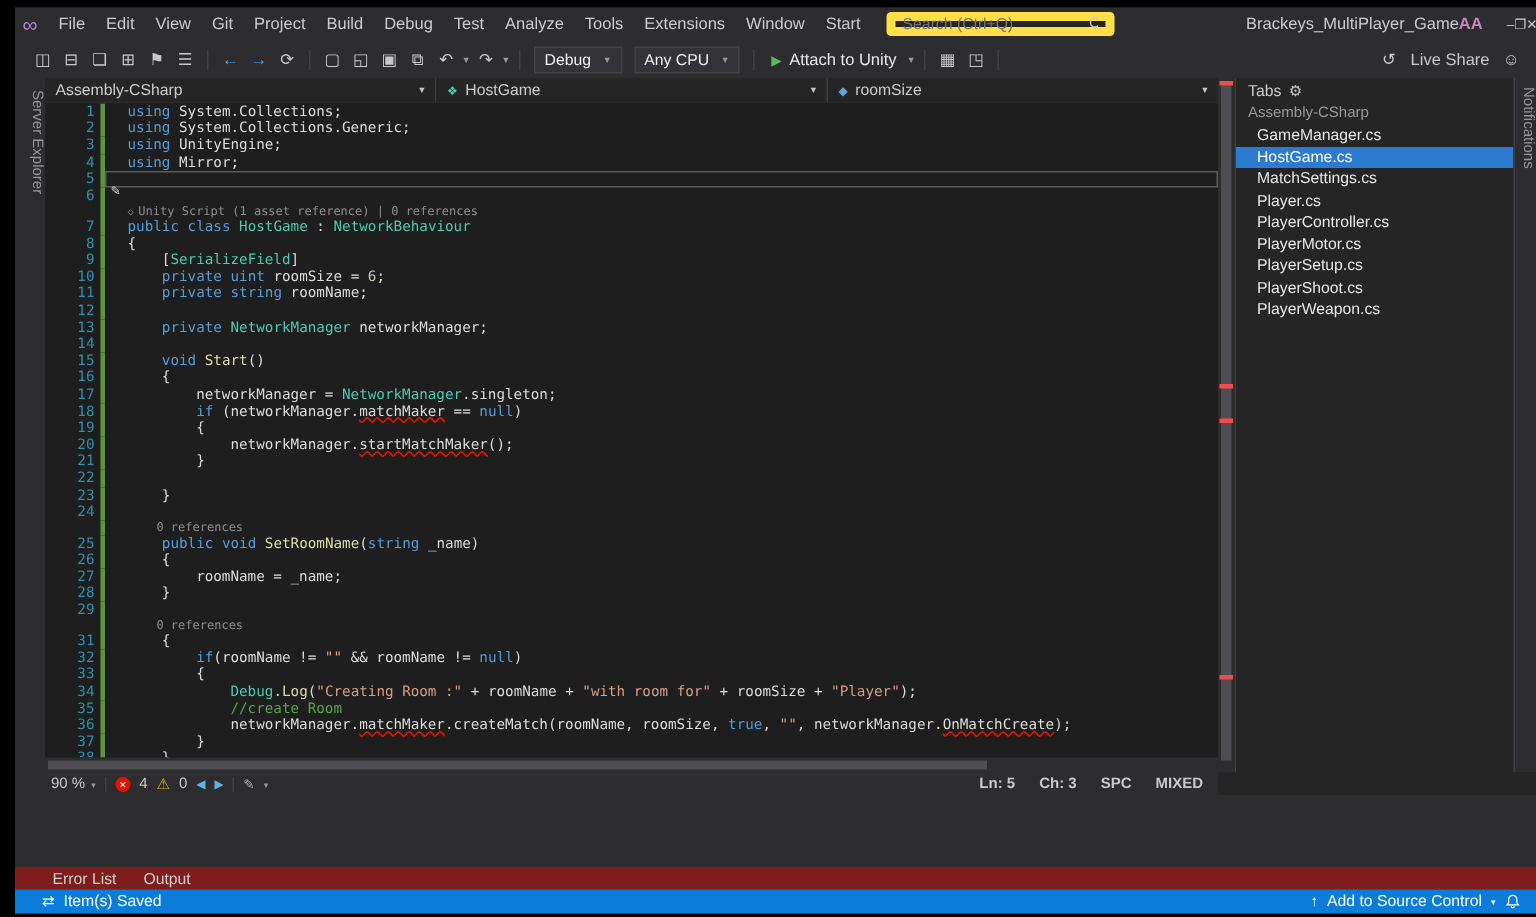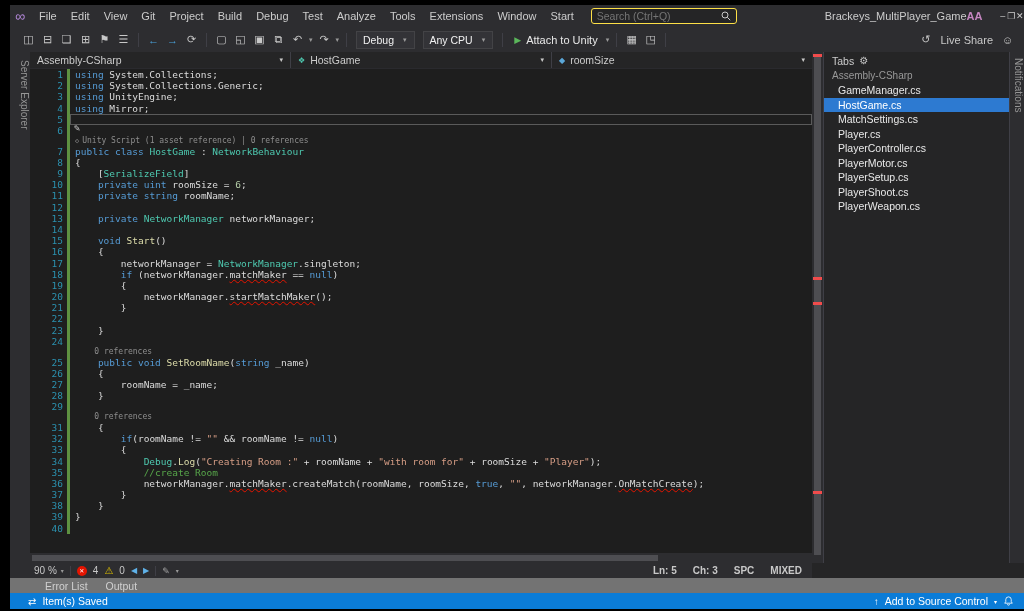--- a/index.html
+++ b/index.html
@@ -8,21 +8,21 @@
   .window { position:absolute; left:10px; top:5px; right:0; bottom:2px;
     display:flex; flex-direction:column; background:#2D2D30; }
 
   
   .titlebar { height:22px; flex:none; display:flex; align-items:center;
     background:#2D2D30; color:#CCC; font-size:11px; }
   .vs-logo { color:#B287D8; font-size:14px; margin:0 7px 0 5px; }
   .menubar { display:flex; height:22px; }
   .menu-item { padding:0 7px; line-height:22px; color:#CCC; }
   .search-box { margin-left:10px; width:152px; height:16px; background:#252526;
-    border:1px solid #fde047; border-radius:3px; display:flex; align-items:center;
+    border:6px solid #fde047; border-radius:3px; display:flex; align-items:center;
     justify-content:space-between; padding:0 5px; }
   .search-input { background:transparent; border:none; outline:none; color:#999;
     font-size:10.5px; width:124px; font-family:"Liberation Sans",sans-serif; }
   .title-text { margin-left:88px; color:#CCC; }
   .flex-sp { flex:1; }
   .account { color:#C586C0; font-weight:bold; margin-right:16px; }
   .win-btn { width:29px; height:22px; display:flex; align-items:center;
     justify-content:center; font-size:9px; color:#CCC; }
 
   
@@ -55,21 +55,21 @@
   .ty-ic { color:#4EC9B0; }
   .mb-ic { color:#5BA7D8; }
 
   .code-wrap { flex:1; position:relative; overflow:hidden; background:#1E1E1E;
     font-family:"DejaVu Sans Mono", monospace; font-size:9.5px; }
   .crow { display:flex; height:11.2px; line-height:11.2px; white-space:pre; }
   .crow.lens { height:9.5px; line-height:9.5px; font-size:8px; }
   .cmargin { width:15px; flex:none; }
   .cnum { width:22px; flex:none; text-align:right; padding-right:4px; color:#2B91AF; }
   .cbar { width:3px; flex:none; background:#5E9141; }
-  .ctext { flex:1; padding-left:5px; color:#DCDCDC; }
+  .ctext { flex:1; padding-left:15px; color:#DCDCDC; }
   .ctext.cur { box-shadow: inset 0 0 0 1px #5A5A5A; }
   .kw { color:#569CD6; } .ty { color:#4EC9B0; } .mt { color:#DCDCAA; }
   .st { color:#D69D85; } .cm { color:#57A64A; } .nm { color:#B5CEA8; } .pl { color:#DCDCDC; }
   .e { text-decoration:underline; text-decoration-style:wavy; text-decoration-color:#E51400;
        text-decoration-thickness:1px; text-underline-offset:1px; }
   .lensicon { color:#8E8E8E; margin-right:3px; font-size:7px; }
   .lenstext { color:#8E8E8E; }
   .pencil { position:absolute; left:44px; top:53px; color:#D4D4D4; font-size:10px; }
 
   .hscroll { height:10px; flex:none; background:#2D2D30; position:relative; }
@@ -95,22 +95,22 @@
   .sm-caret { font-size:6px; color:#999; }
   .zoom { display:flex; align-items:center; gap:4px; }
   .err-dot { width:10px; height:10px; border-radius:50%; background:#E51400; color:#FFF;
     font-size:6px; display:flex; align-items:center; justify-content:center; }
   .warn-tri { color:#D7BA00; font-size:10px; }
   .nav-arrow { color:#5FB2E8; font-size:8px; }
   .edm-ic { color:#A8A8A8; font-size:9px; }
   .edm-spacer { flex:1; }
   .edm-txt { margin-right:10px;font-weight:bold; }
 
-  .panel-tabs { height:15px; flex:none; background:#737373; display:flex; align-items:center;
-    gap:18px; padding-left:35px; font-size:10.5px; color:#D0D0D0; }
+  .panel-tabs { height:15px; flex:none; background:#7f1d1d; display:flex; align-items:center;
+    gap:18px; padding-left:25px; font-size:10.5px; color:#D0D0D0;margin-top:48px; }
 
   .status-bar { height:16px; flex:none; background:#0B7CD7; display:flex; align-items:center;
     color:#FFF; font-size:10.5px; padding:0 10px 0 18px; }
   .sb-left { display:flex; align-items:center; gap:6px; }
   .sb-right { margin-left:auto; display:flex; align-items:center; gap:6px; }
   .sb-ic { font-size:10px; }
 </style>
 </head>
 <body>
 

